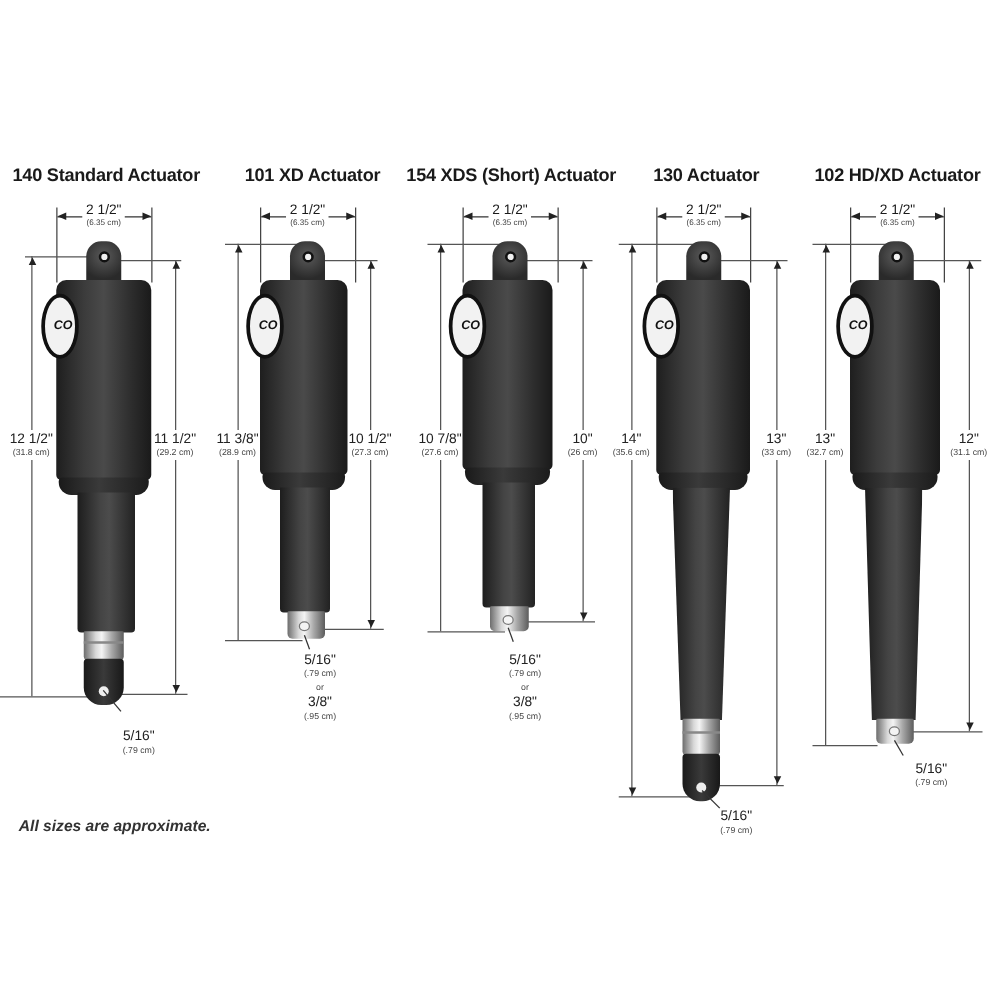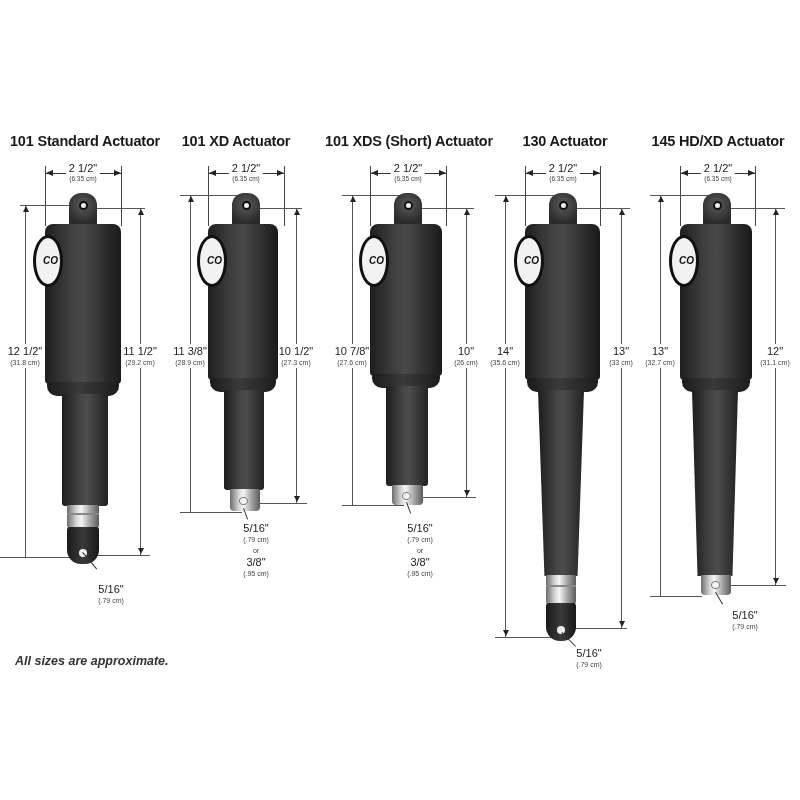--- a/index.html
+++ b/index.html
@@ -35,25 +35,25 @@
   .pinhole { position:absolute; width:7px; height:6px; border-radius:50%; background:#f4f4f4; border:1px solid #777; }
   .logo { position:absolute; width:30px; height:52px; border-radius:50%; background:#f2f2f2; border:3px solid #111; box-sizing:border-box; overflow:hidden; }
   .logo span { position:absolute; right:2px; top:17px; font-size:10px; font-weight:bold; font-style:italic; color:#111; font-family:"Liberation Sans", sans-serif; }
   .leader { position:absolute; height:1px; background:#333; transform-origin:0 0; }
 
   .note { position:absolute; left:15px; top:654px; font-size:12.5px; font-weight:bold; font-style:italic; color:#333; }
 </style>
 </head>
 <body>
 
-<div class="title" style="left:85px">101 Standard Actuator</div>
-<div class="title" style="left:236px">101 XD Actuator</div>
-<div class="title" style="left:409px">101 XDS (Short) Actuator</div>
+<div class="title" style="left:85px">140 Standard Actuator</div>
+<div class="title" style="left:250px">101 XD Actuator</div>
+<div class="title" style="left:409px">154 XDS (Short) Actuator</div>
 <div class="title" style="left:565px">130 Actuator</div>
-<div class="title" style="left:718px">145 HD/XD Actuator</div>
+<div class="title" style="left:718px">102 HD/XD Actuator</div>
 
 <div>
 
   <div class="tick" style="left:45px;height:60px"></div>
   <div class="tick" style="left:121px;height:60px"></div>
   <div class="widthbar" style="left:46px;width:75px"></div>
   <div class="arrow-left" style="left:46px;top:170px"></div>
   <div class="arrow-right" style="left:114px;top:170px"></div>
   <div class="widthlabel" style="left:83px">
     <span class="big">2 1/2"</span>

